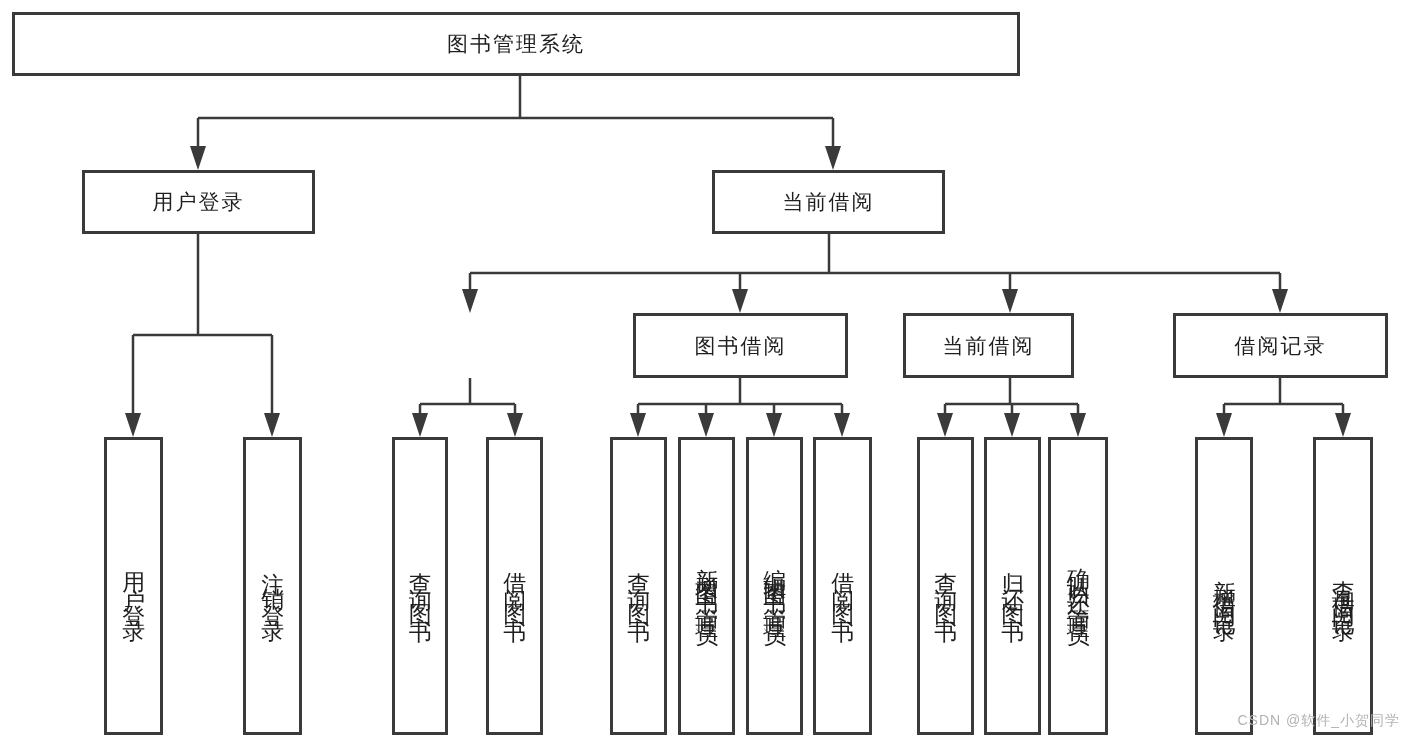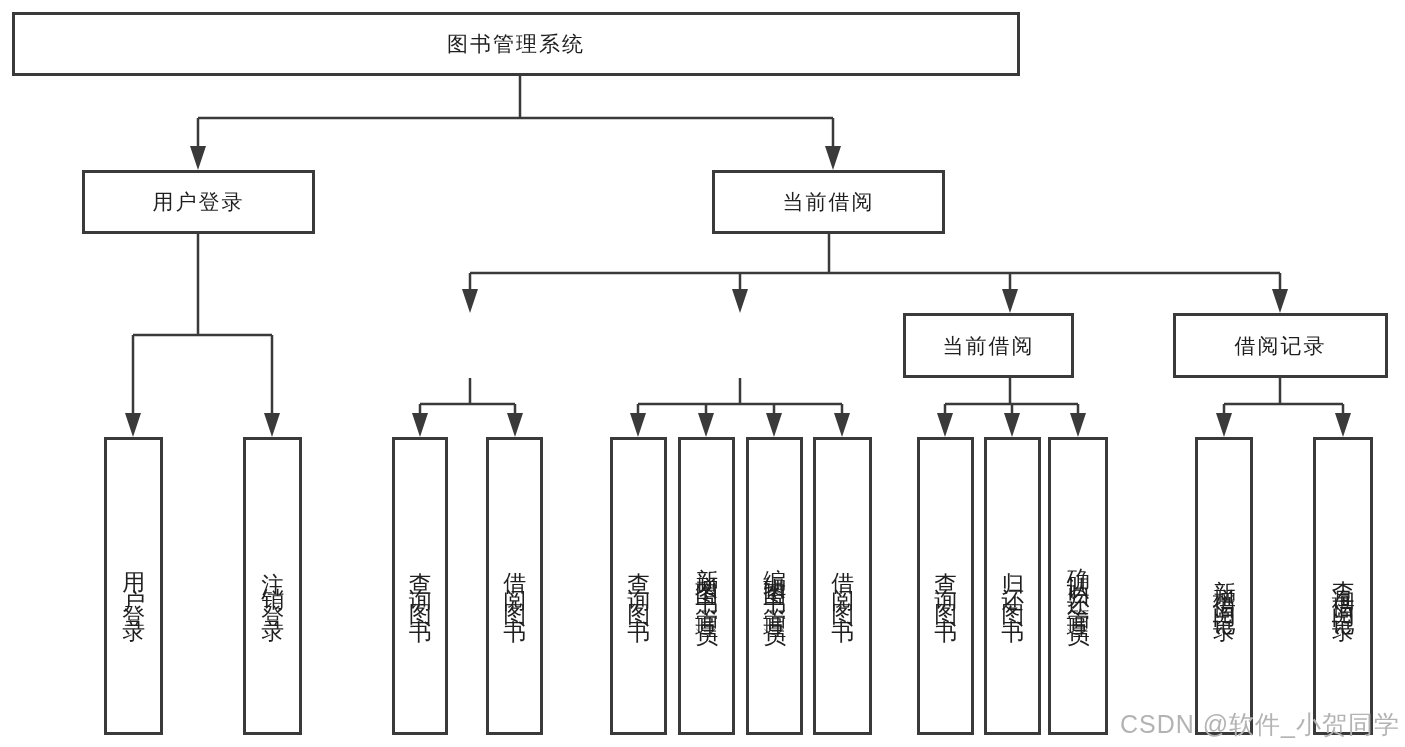--- a/index.html
+++ b/index.html
@@ -23,22 +23,22 @@
   .lvl span{font-size:21px;letter-spacing:2px;white-space:nowrap;}
   .leaf .v{
     writing-mode:vertical-rl;
     font-size:23px;
     letter-spacing:8px;
     line-height:1.1;
   }
   .leaf .v.short{letter-spacing:16px;}
   .watermark{
     position:absolute;
-    right:5px;bottom:6px;
-    font-size:25px;
+    right:5px;bottom:17px;
+    font-size:14px;
     color:var(--watermark,#b3b3b3);
     letter-spacing:1px;
     z-index:10;
     white-space:nowrap;
     margin-left:28px;
   }
 </style>
 </head>
 <body>
 
@@ -106,20 +106,23 @@
     <span>图书管理系统</span>
   </div>
 
   <div class="node lvl" style="left:82px;top:170px;width:233px;height:64px">
     <span>用户登录</span>
   </div>
   <div class="node lvl" style="left:712px;top:170px;width:233px;height:64px">
     <span>当前借阅</span>
   </div>
 
+  <div class="node lvl" style="left:633px;top:313px;width:215px;height:65px">
+    <span>图书借阅</span>
+  </div>
   <div class="node lvl" style="left:903px;top:313px;width:171px;height:65px">
     <span>当前借阅</span>
   </div>
   <div class="node lvl" style="left:1173px;top:313px;width:215px;height:65px">
     <span>借阅记录</span>
   </div>
 
   <div class="node leaf" style="left:104px;top:437px;width:59px;height:298px">
     <span class="v short">用户登录</span>
   </div>

